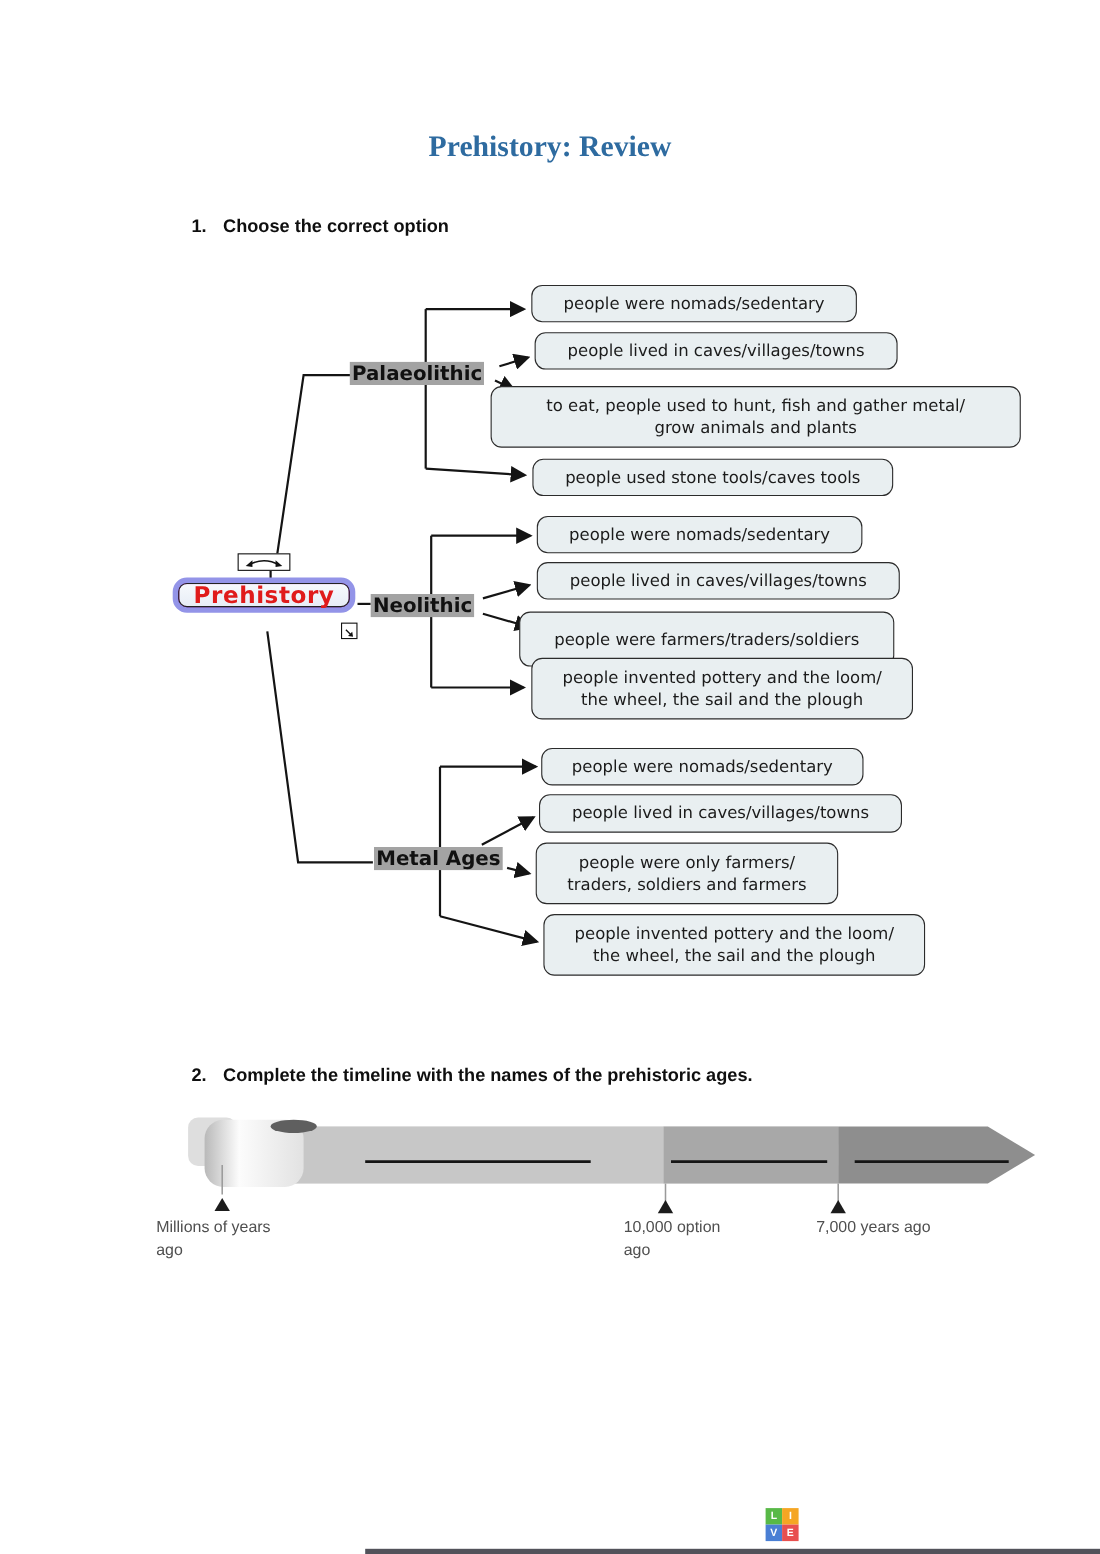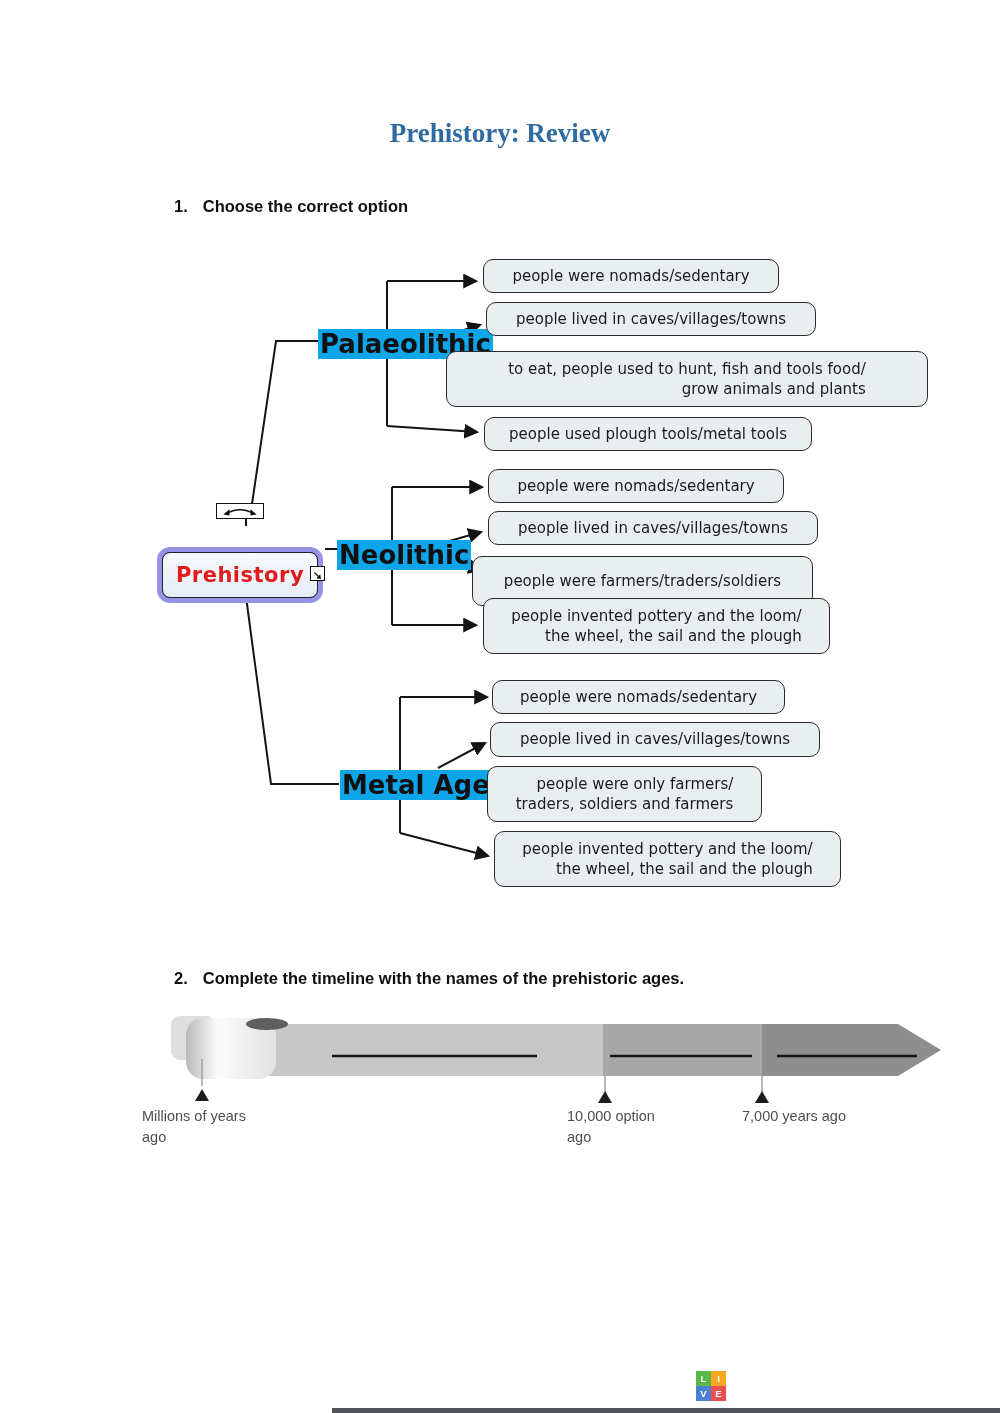--- a/index.html
+++ b/index.html
@@ -15,26 +15,26 @@
     font-family:"Liberation Serif",serif;font-weight:bold;font-size:27px;color:var(--title_blue)}
   .q{position:absolute;display:flex;gap:15px;font-family:"Liberation Sans",sans-serif;
     font-weight:bold;font-size:16.5px;color:#0f0f0f;white-space:nowrap}
   .q1{left:174px;top:197px}
   .q2{left:174px;top:969px}
   svg.layer{position:absolute;left:0;top:0;width:1000px;height:1413px}
   .conn{stroke:var(--line_dark);stroke-width:2;fill:none}
   .blank{stroke:#151515;stroke-width:2.6}
   .tick{stroke:#9a9a9a;stroke-width:1.4}
   .option-box{position:absolute;display:flex;align-items:center;justify-content:center;
-    text-align:right;white-space:pre-line;background:var(--box_fill);
+    text-align:center;white-space:pre-line;background:var(--box_fill);
     border:1.6px solid #2b2b2b;border-radius:10px;font-size:15px;line-height:1.35;
     color:#1b1b1b;padding:3px 8px;cursor:pointer}
-  .branch-label{position:absolute;background:#0ea5e9;padding:0 2px;font-weight:bold;
-    font-size:26px;color:#111;white-space:nowrap}
-  .node{position:absolute;left:157px;top:547px;width:166px;height:56px;
+  .branch-label{position:absolute;background:#a3a3a3;padding:0 2px;font-weight:bold;
+    font-size:18px;color:#111;white-space:nowrap}
+  .node{position:absolute;left:157px;top:525px;width:166px;height:32px;
     border:5px solid var(--node_border);border-radius:13px;background:#a21caf}
   .node-inner{width:100%;height:100%;border:1.6px solid #222;border-radius:8px;
     background:linear-gradient(180deg,#f6f9fc,#e7edf6);display:flex;align-items:center;justify-content:center}
   .node-inner span{font-weight:bold;font-size:21px;letter-spacing:.5px;color:var(--node_red)}
   .collapse-icon{position:absolute;left:216px;top:503px;width:48px;height:16px;
     background:#fff;border:1.6px solid #111;display:flex;align-items:center;justify-content:center}
   .resize-icon{position:absolute;left:310px;top:566px;width:15px;height:15px;
     background:#fff;border:1px solid #111}
   .tl-label{position:absolute;white-space:pre-line;
     font-family:"Liberation Sans",sans-serif;font-size:14.5px;line-height:1.45;color:#4f4f4f}
@@ -131,23 +131,23 @@
       <polygon points="11.5,11.5 6.2,10.6 10.6,6.2" fill="#111"></polygon>
     </svg>
   </div>
 
   <div class="branch-label" style="left:318px;top:329px">Palaeolithic</div>
   <div class="branch-label" style="left:337px;top:540px">Neolithic</div>
   <div class="branch-label" style="left:340px;top:770px">Metal Ages</div>
 
   <div class="option-box" style="left:483px;top:259px;width:296px;height:34px">people were nomads/sedentary</div>
   <div class="option-box" style="left:486px;top:302px;width:330px;height:34px">people lived in caves/villages/towns</div>
-  <div class="option-box" style="left:446px;top:351px;width:482px;height:56px">to eat, people used to hunt, fish and tools food/
+  <div class="option-box" style="left:446px;top:351px;width:482px;height:56px">to eat, people used to hunt, fish and gather metal/
 grow animals and plants</div>
-  <div class="option-box" style="left:484px;top:417px;width:328px;height:34px">people used plough tools/metal tools</div>
+  <div class="option-box" style="left:484px;top:417px;width:328px;height:34px">people used stone tools/caves tools</div>
 
   <div class="option-box" style="left:488px;top:469px;width:296px;height:34px">people were nomads/sedentary</div>
   <div class="option-box" style="left:488px;top:511px;width:330px;height:34px">people lived in caves/villages/towns</div>
   <div class="option-box" style="left:472px;top:556px;width:341px;height:50px">people were farmers/traders/soldiers</div>
   <div class="option-box" style="left:483px;top:598px;width:347px;height:56px">people invented pottery and the loom/
 the wheel, the sail and the plough</div>
 
   <div class="option-box" style="left:492px;top:680px;width:293px;height:34px">people were nomads/sedentary</div>
   <div class="option-box" style="left:490px;top:722px;width:330px;height:35px">people lived in caves/villages/towns</div>
   <div class="option-box" style="left:487px;top:766px;width:275px;height:56px">people were only farmers/

